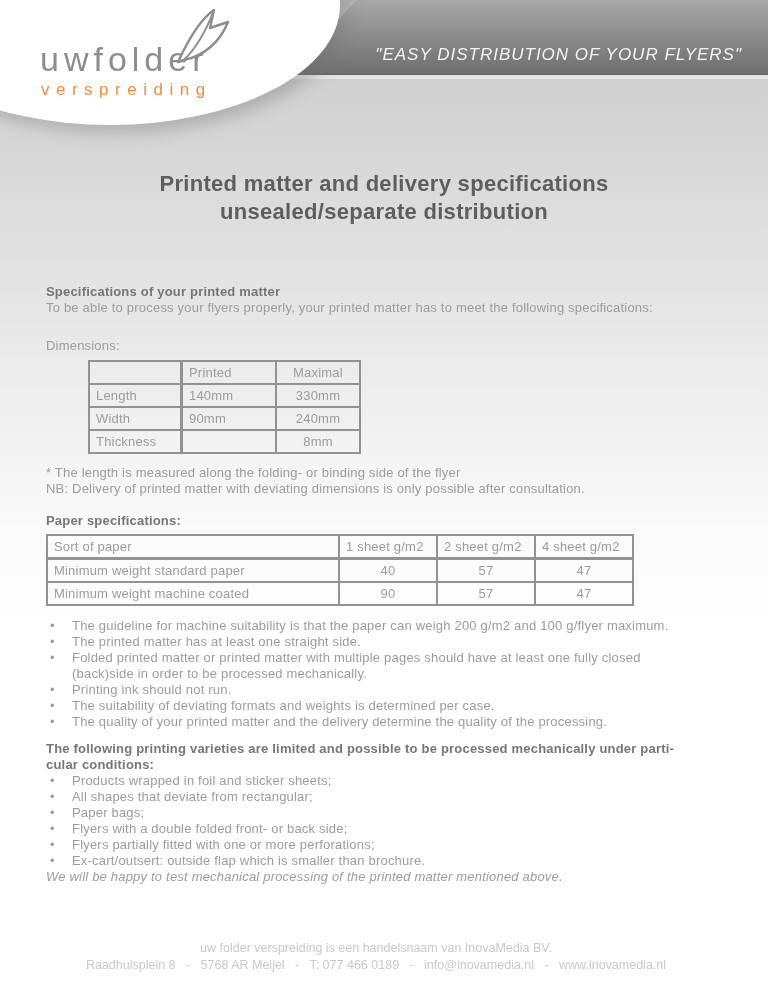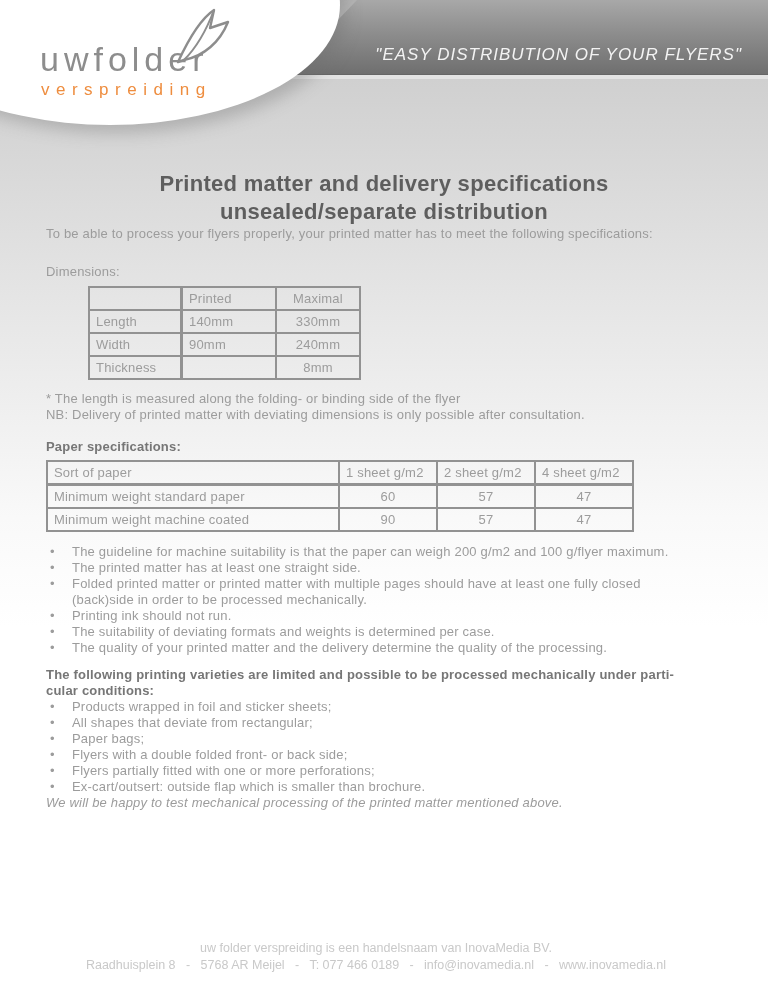--- a/index.html
+++ b/index.html
@@ -98,20 +98,21 @@
     </svg>
   </div>
 
   <div class="content">
 
     <h1 class="doc-title">
       <span>Printed matter and delivery specifications</span>
       <span>unsealed/separate distribution</span>
     </h1>
 
+    <div class="sec-heading">Specifications of your printed matter</div>
     <div class="intro">To be able to process your flyers properly, your printed matter has to meet the following specifications:</div>
 
     <div class="dims-label">Dimensions:</div>
 
     <table class="dims-table">
       <tbody>
           <tr>
         <th class="c0"></th>
         <th class="c1">Printed</th>
         <th class="c2">Maximal</th>
@@ -144,21 +145,21 @@
     <table class="paper-table">
       <tbody>
           <tr>
         <th class="c0">Sort of paper</th>
         <th class="c1">1 sheet g/m2</th>
         <th class="c2">2 sheet g/m2</th>
         <th class="c3">4 sheet g/m2</th>
       </tr>
       <tr>
         <td class="c0">Minimum weight standard paper</td>
-        <td class="c1 num">60</td>
+        <td class="c1 num">40</td>
         <td class="c2 num">57</td>
         <td class="c3 num">47</td>
       </tr>
       <tr>
         <td class="c0">Minimum weight machine coated</td>
         <td class="c1 num">90</td>
         <td class="c2 num">57</td>
         <td class="c3 num">47</td>
       </tr>
     </tbody>

